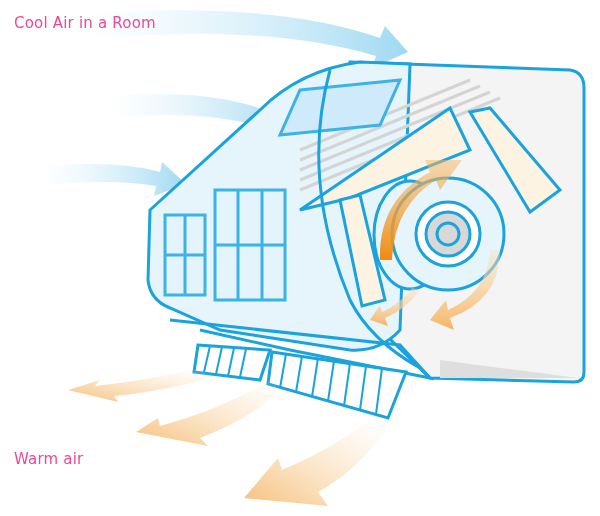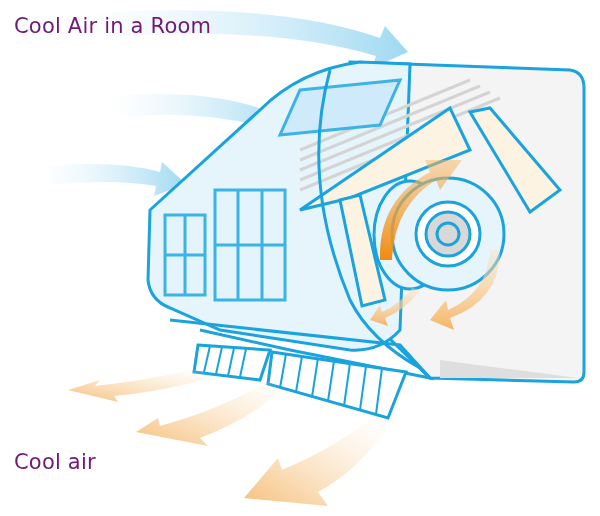--- a/index.html
+++ b/index.html
@@ -1,18 +1,18 @@
 <!DOCTYPE html>
 <html><head>
 <meta charset="utf-8">
 <style>
   html, body { margin: 0; padding: 0; background: #ffffff; }
   body { width: 600px; height: 516px; position: relative; overflow: hidden;
          font-family: "DejaVu Sans", sans-serif; }
-  .label { position: absolute; color: #701a75; font-size: 21px; letter-spacing: 0.2px; }
+  .label { position: absolute; color: #ec4899; font-size: 15px; letter-spacing: 0.2px; }
   #lbl-cool { left: 14px; top: 14px; }
   #lbl-warm { left: 14px; top: 450px; }
   svg { position: absolute; left: 0; top: 0; }
 </style>
 </head>
 <body>
 
 <svg width="600" height="516" viewBox="0 0 600 516">
   <defs>
     <linearGradient id="coolG" x1="0" y1="0" x2="1" y2="0">
@@ -105,13 +105,13 @@
   </g>
 
   <g>
     <path d="M200,368 Q150,380 95,386 L100,380 L68,390 L118,402 L114,396 Q170,390 210,378 Z" fill="url(#warmG)"></path>
     <path d="M270,380 Q220,410 160,426 L158,418 L136,432 L208,446 L200,438 Q248,420 282,390 Z" fill="url(#warmG)"></path>
     <path d="M370,420 Q330,450 282,470 L278,458 L244,498 L328,506 L318,492 Q358,470 386,430 Z" fill="url(#warmG)"></path>
   </g>
 </svg>
 
 <div class="label" id="lbl-cool">Cool Air in a Room</div>
-<div class="label" id="lbl-warm">Cool air</div>
+<div class="label" id="lbl-warm">Warm air</div>
 
 </body></html>

